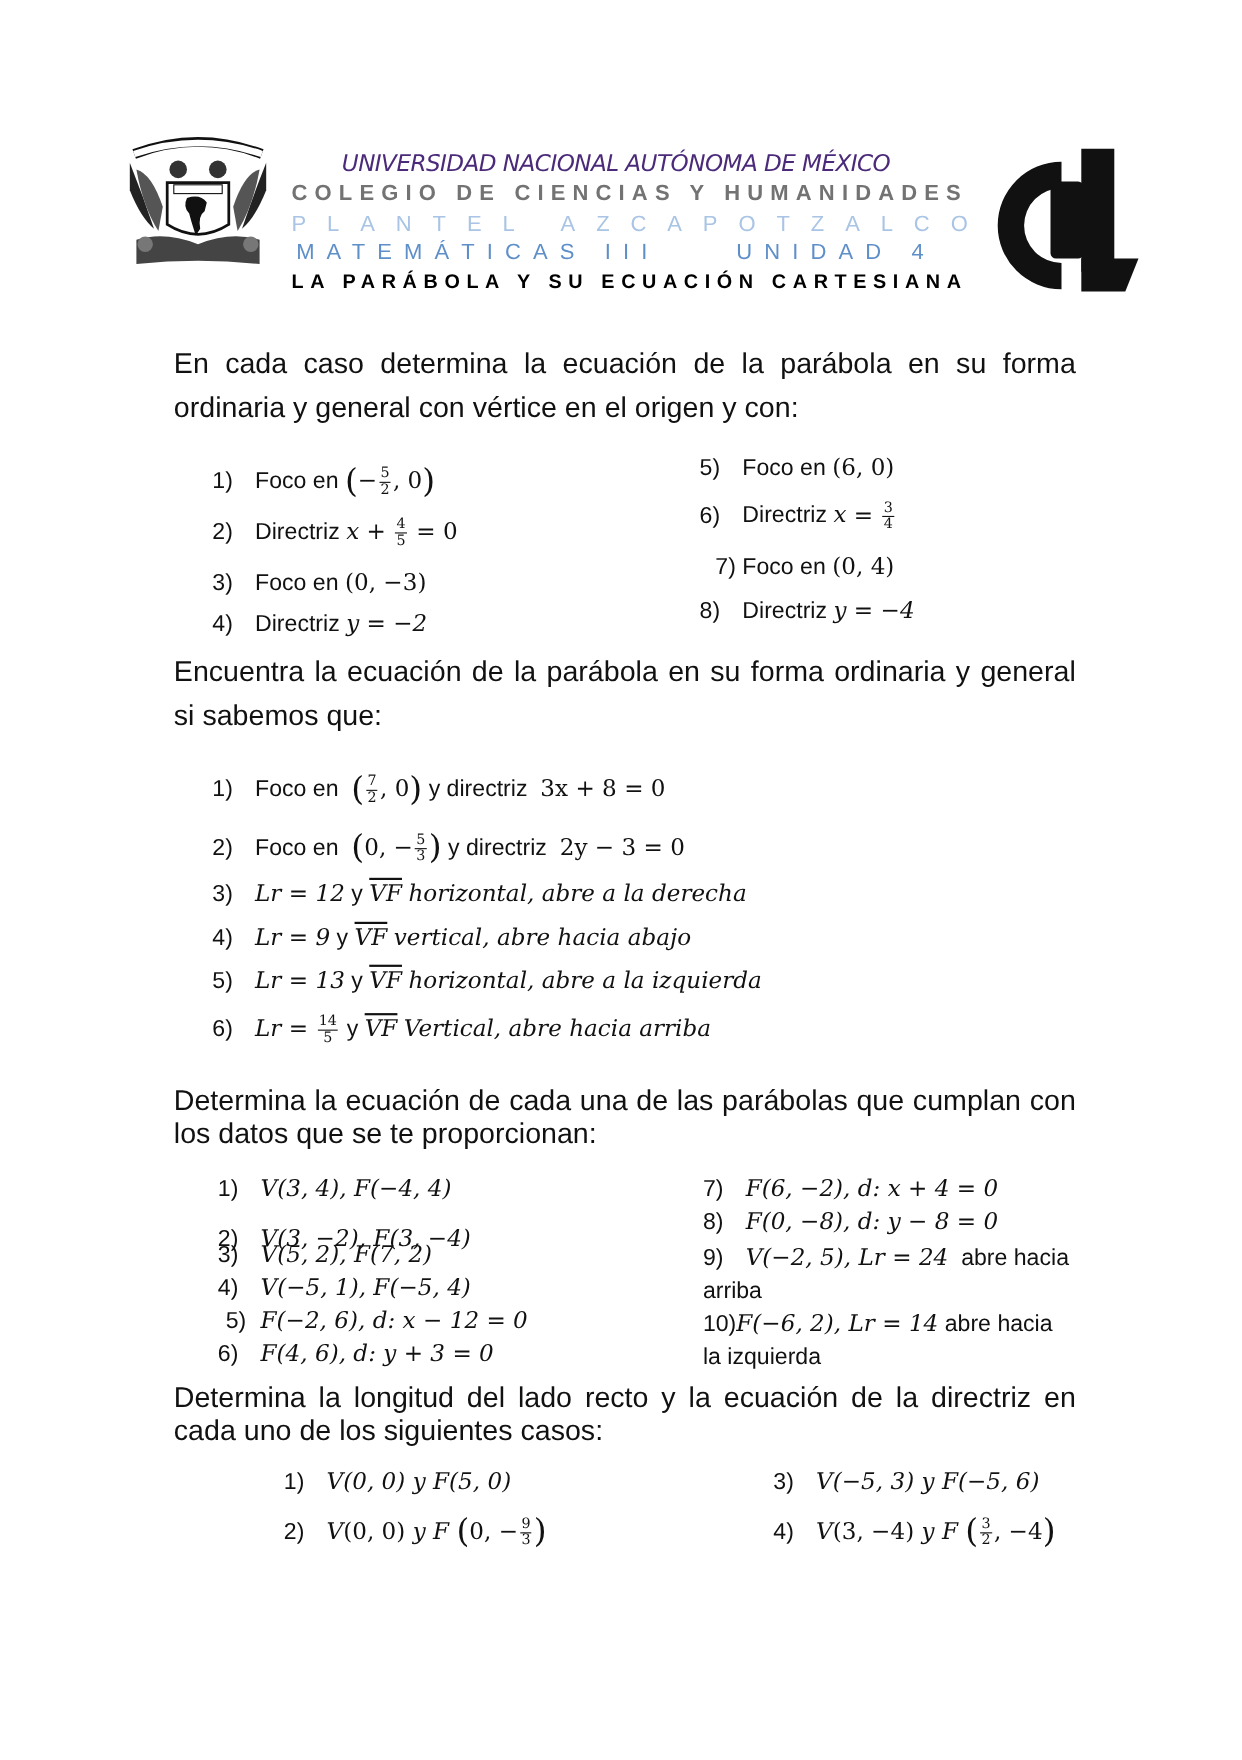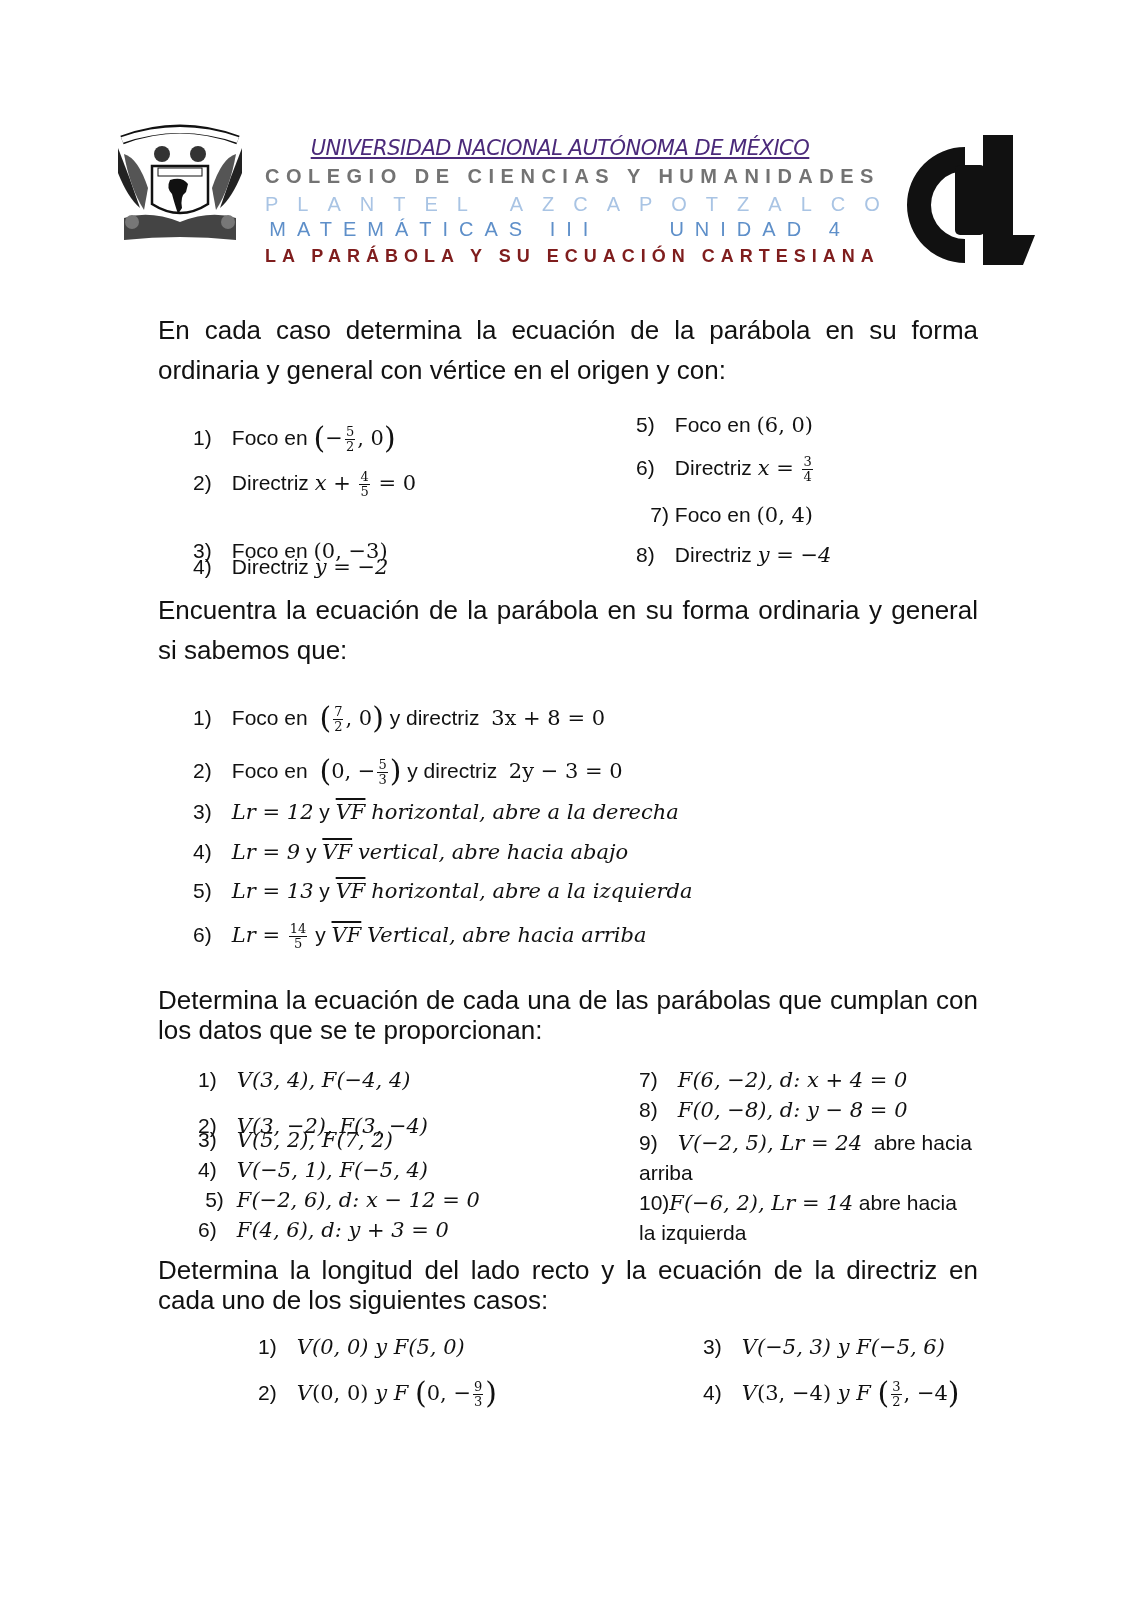--- a/index.html
+++ b/index.html
@@ -3,25 +3,25 @@
 <meta charset="utf-8">
 <style>
   html, body { margin: 0; padding: 0; background: #ffffff; }
   body { width: 1129px; height: 1600px; position: relative; overflow: hidden;
          font-family: "Liberation Sans", sans-serif; color: #111; }
   .abs { position: absolute; }
   .math { font-family: "DejaVu Serif", "Liberation Serif", serif; font-style: italic; }
   .mathr { font-family: "DejaVu Serif", "Liberation Serif", serif; }
   
   .hdr-line { position: absolute; left: 265px; width: 590px; text-align: center; white-space: nowrap; }
-  .hl1 { top: 136px; font-family: "DejaVu Sans", sans-serif; font-size: 21px; color: #4b2a7a; letter-spacing: -0.5px; font-style: italic; text-decoration: underline; }
+  .hl1 { top: 136px; font-family: "DejaVu Sans", sans-serif; font-size: 21px; color: #4b2a7a; letter-spacing: -0.5px; font-style: italic; }
   .hl2 { top: 165px; font-size: 20px; font-weight: bold; color: #737373; letter-spacing: 6.5px; }
   .hl3 { top: 193px; font-size: 20px; color: #a9c4e4; letter-spacing: 19px; font-weight: normal; }
   .hl4 { top: 218px; font-size: 20px; color: #5e8fc9; letter-spacing: 11px; }
-  .hl5 { top: 246px; font-size: 18px; font-weight: bold; color: #7f1d1d; letter-spacing: 6px; }
+  .hl5 { top: 246px; font-size: 18px; font-weight: bold; color: #000000; letter-spacing: 6px; }
   .hl4 span.gap { display: inline-block; width: 70px; }
   
   .para { position: absolute; left: 158px; width: 820px; font-size: 26px; line-height: 40px; text-align: justify; }
   .para.tight { line-height: 30px; }
   .item { position: absolute; font-size: 21px; white-space: nowrap; }
   .num { display: inline-block; width: 33px; }
   .frac { display: inline-block; vertical-align: middle; text-align: center; font-size: 13px; line-height: 14px; margin: 0 2px; font-style: normal; }
   .frac .n { display: block; border-bottom: 1px solid #111; padding: 0 1px; }
   .frac .d { display: block; padding: 0 1px; }
   .bigp { font-size: 30px; font-style: normal; vertical-align: -3px; font-weight: 200; }
@@ -71,21 +71,21 @@
 <div class="item" style="left:193px;top:420px;">
   <span class="num">1)</span>
   <span>Foco en</span>
   <span class="mathr"><span class="bigp">(</span>−<span class="frac"><span class="n">5</span><span class="d">2</span></span>, 0<span class="bigp">)</span></span>
 </div>
 <div class="item" style="left:193px;top:470px;">
   <span class="num">2)</span>
   <span>Directriz</span>
   <span class="math">x</span><span class="mathr"> + <span class="frac"><span class="n">4</span><span class="d">5</span></span> = 0</span>
 </div>
-<div class="item" style="left:193px;top:539px;">
+<div class="item" style="left:193px;top:517px;">
   <span class="num">3)</span>
   <span>Foco en</span>
   <span class="mathr">(0, −3)</span>
 </div>
 <div class="item" style="left:193px;top:555px;">
   <span class="num">4)</span>
   <span>Directriz</span>
   <span class="math">y = −2</span>
 </div>
 

